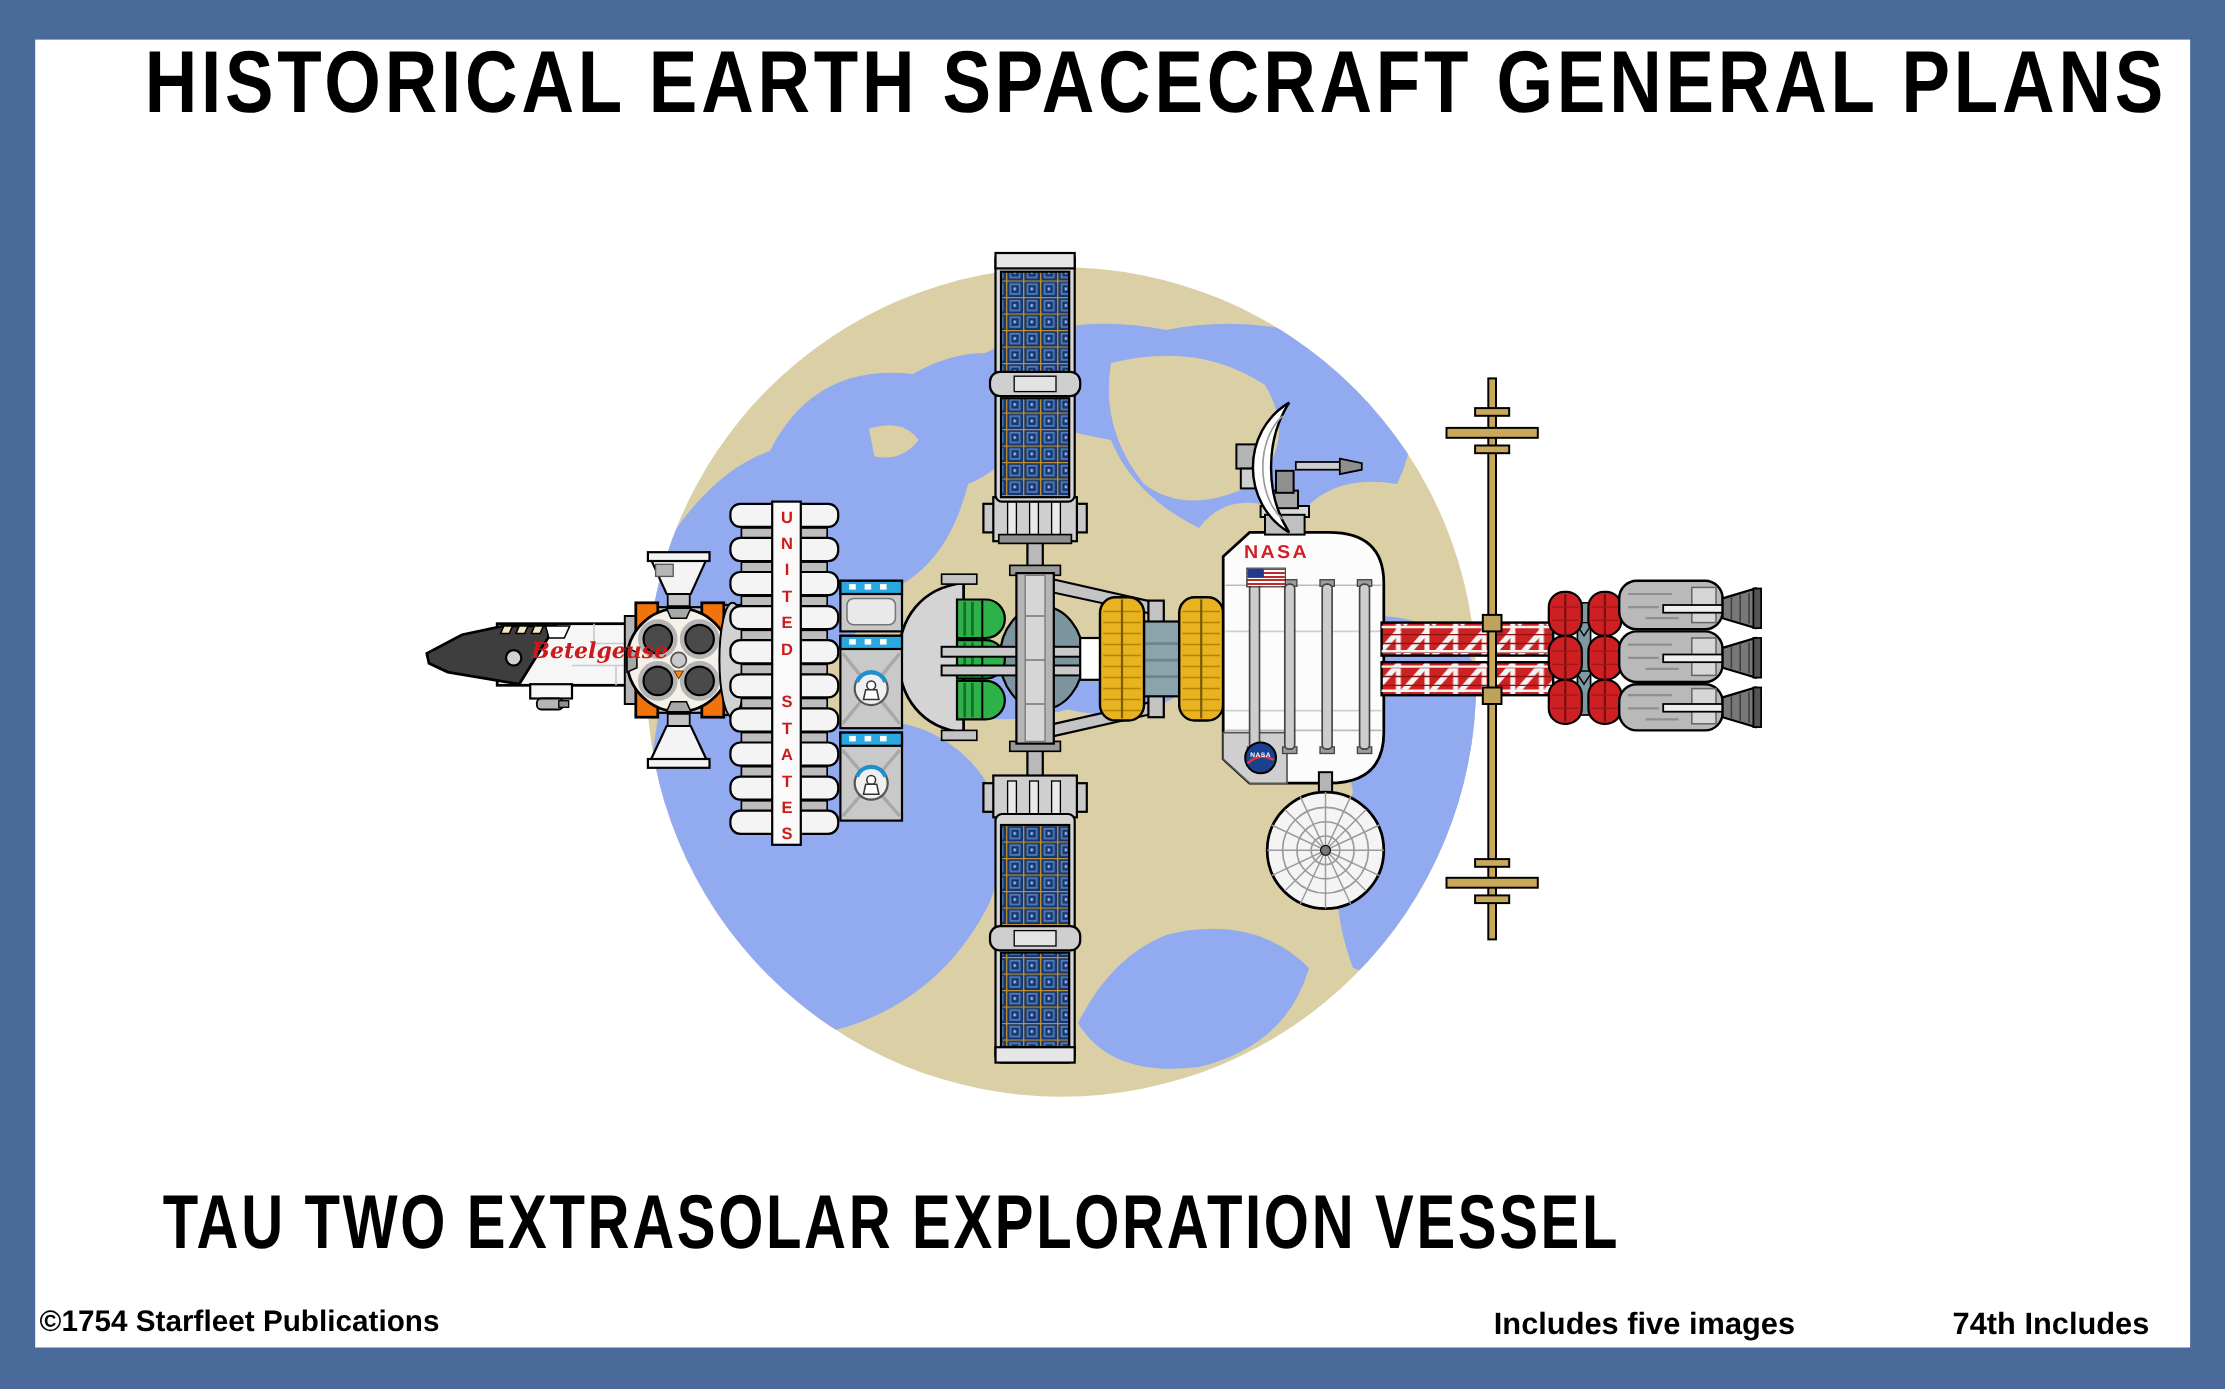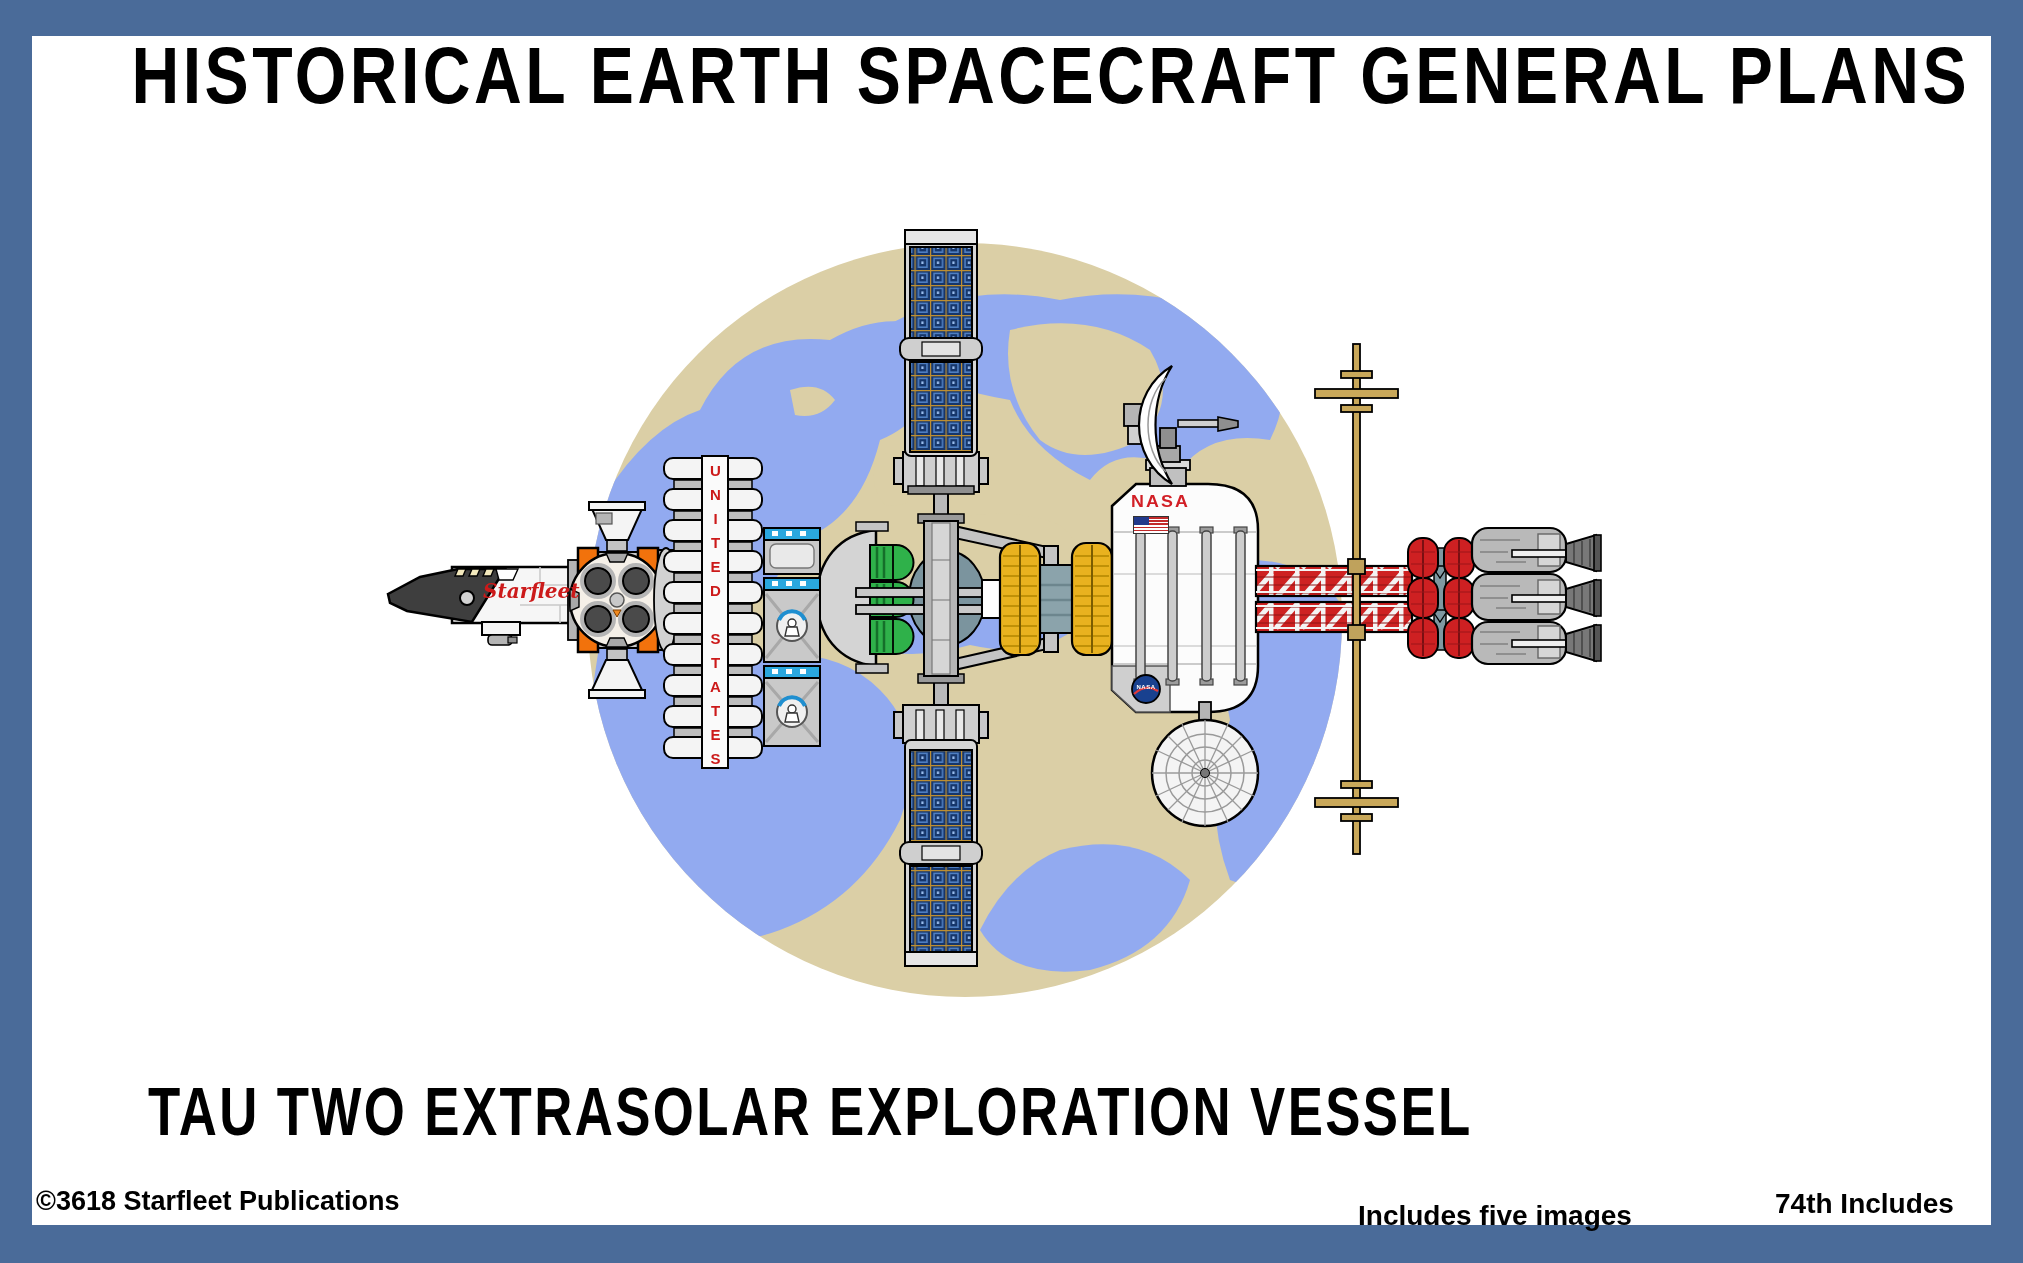--- a/index.html
+++ b/index.html
@@ -7,21 +7,21 @@
   .frame{position:absolute;inset:0;background:#4a6b99;}
   .canvas{position:absolute;left:32px;top:36px;right:32px;bottom:38px;background:#ffffff;overflow:hidden;}
   .art{position:absolute;left:0;top:0;width:2023px;height:1263px;}
   .ovl{position:absolute;white-space:nowrap;}
   .page-title{left:0;right:0;top:36px;text-align:center;font-weight:700;font-size:76px;line-height:1;
     letter-spacing:4px;color:#000;transform:scaleX(0.87) scaleY(1.05);transform-origin:center top;}
   .page-subtitle{left:148px;top:1076px;font-weight:700;font-size:66px;line-height:1;letter-spacing:3px;
     color:#000;transform:scaleX(0.80) scaleY(1.05);transform-origin:left top;}
   .foot{font-weight:700;font-size:27px;color:#000;}
   .f-copy{left:36px;top:1186px;}
-  .f-includes{left:1358px;top:1188px;font-size:28px;margin-top:12px;}
+  .f-includes{left:1358px;top:1188px;font-size:28px;}
   .f-edition{left:1775px;top:1188px;font-size:28px;}
   .banner-text{left:700px;top:462px;width:30px;height:306px;writing-mode:vertical-rl;text-orientation:upright;
     color:#cc1a1a;font-weight:700;font-size:15px;letter-spacing:7px;text-align:left;line-height:30px;}
   .shuttle-name{left:483px;top:579px;font-family:"DejaVu Serif",serif;font-style:italic;font-weight:700;
     font-size:20px;color:#cc1a1a;}
   .worm{left:1131px;top:492px;font-weight:700;font-size:17px;letter-spacing:2px;color:#d21f26;
     transform:scaleX(1.05);transform-origin:left top;}
   .meatball-label{left:1130px;top:684px;width:32px;text-align:center;color:#fff;font-weight:700;font-size:6px;letter-spacing:0.5px;}
   .us-flag{left:1133px;top:516px;width:34px;height:16px;border:1px solid #333;
     background:repeating-linear-gradient(#c22a2a 0 1.6px,#ffffff 1.6px 3.2px);}
@@ -363,22 +363,22 @@
       <circle cx="792" cy="712" r="15" fill="#f0f0f0" stroke="#555" stroke-width="2"></circle>
       <path d="M779,706 A14,14 0 0 1 805,706" stroke="#1f8fd0" stroke-width="4" fill="none"></path>
       <circle cx="792" cy="709" r="4" fill="#fff" stroke="#333" stroke-width="1.4"></circle>
       <path d="M787,713 h10 l2,9 h-14 z" fill="#fff" stroke="#333" stroke-width="1.4"></path>
     </g>
   </g>
 </svg>
 
 <div class="ovl page-title">HISTORICAL EARTH SPACECRAFT GENERAL PLANS</div>
 <div class="ovl page-subtitle">TAU TWO EXTRASOLAR EXPLORATION VESSEL</div>
-<div class="ovl foot f-copy">©3618 Starfleet Publications</div>
+<div class="ovl foot f-copy">©1754 Starfleet Publications</div>
 <div class="ovl foot f-includes">Includes five images</div>
 <div class="ovl foot f-edition">74th Includes</div>
 <div class="ovl banner-text">UNITED STATES</div>
-<div class="ovl shuttle-name">Starfleet</div>
+<div class="ovl shuttle-name">Betelgeuse</div>
 <div class="ovl worm">NASA</div>
 <div class="ovl meatball-label">NASA</div>
 <div class="ovl us-flag">
     <div class="canton"></div>
   </div>
 
 </body></html>

